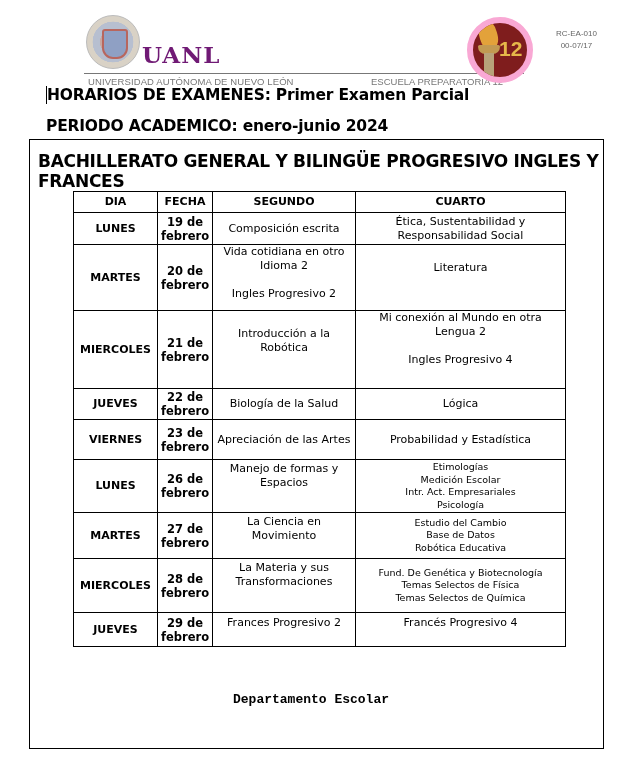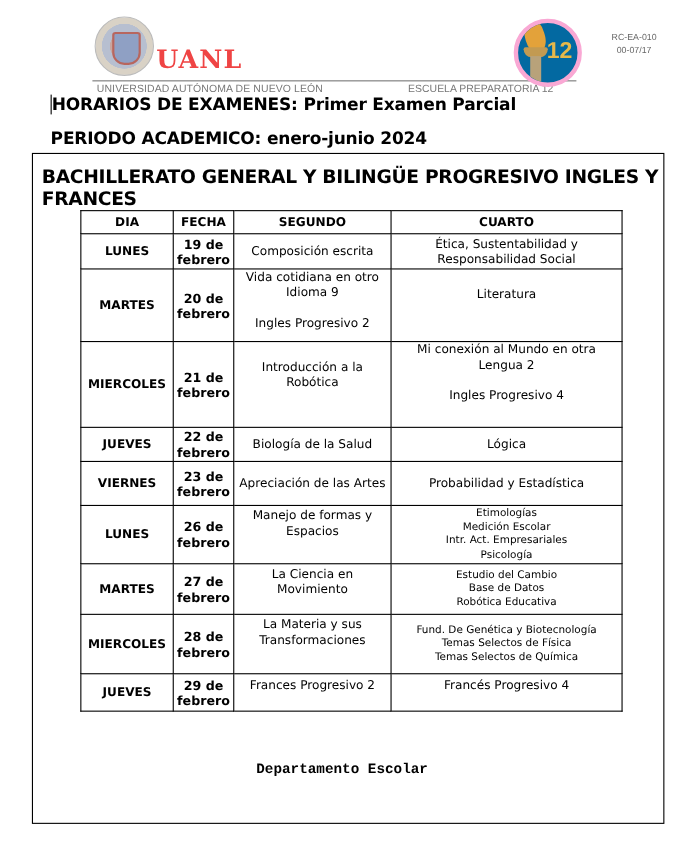--- a/index.html
+++ b/index.html
@@ -1,24 +1,24 @@
 <!DOCTYPE html>
 <html><head>
 <meta charset="utf-8">
 <style>
   html,body{margin:0;padding:0;background:#fff;}
   body{width:632px;height:775px;position:relative;overflow:hidden;font-family:"DejaVu Sans",sans-serif;color:#000;}
   .abs{position:absolute;}
   .seal{left:86px;top:15px;width:52px;height:52px;border-radius:50%;background:radial-gradient(circle,#c8a6a0 0 35%,#b7bfd0 36% 55%,#d9d2c6 56% 100%);border:1px solid #bbb;}
   .seal-inner{position:absolute;left:15px;top:13px;width:22px;height:26px;border-radius:3px 3px 11px 11px;background:#8fa0c4;border:2px solid #b8665e;}
-  .uanl{left:142px;top:41px;font-family:"DejaVu Serif",serif;font-weight:bold;font-size:23px;color:#ef4444;letter-spacing:1px;}
+  .uanl{left:142px;top:41px;font-family:"DejaVu Serif",serif;font-weight:bold;font-size:23px;color:#701a75;letter-spacing:1px;}
   .hline{left:84px;top:73px;width:440px;height:1px;background:#777;}
   .univ{left:88px;top:76px;font-family:"Liberation Sans",sans-serif;font-size:9.5px;color:#777;letter-spacing:0.1px;}
   .prepa{left:371px;top:76px;font-family:"Liberation Sans",sans-serif;font-size:9.5px;color:#777;}
-  .torch{left:467px;top:17px;width:54px;height:54px;border-radius:50%;background:#0369a1;overflow:hidden;border:4px solid #f9a8d4;}
+  .torch{left:467px;top:17px;width:54px;height:54px;border-radius:50%;background:#7f1d1d;overflow:hidden;border:6px solid #f9a8d4;}
   .torch .flame{position:absolute;left:6px;top:-4px;width:18px;height:30px;background:#e3a23a;border-radius:50% 50% 40% 40%;transform:rotate(-15deg);}
   .torch .cup{position:absolute;left:5px;top:22px;width:22px;height:9px;background:#c29a52;border-radius:2px 2px 8px 8px;}
   .torch .stem{position:absolute;left:11px;top:30px;width:10px;height:26px;background:#b8a27a;}
   .torch .num{position:absolute;left:26px;top:14px;font-family:"Liberation Sans",sans-serif;font-weight:bold;font-size:21px;color:#e6b84a;}
   .code{left:556px;top:28px;font-family:"Liberation Sans",sans-serif;font-size:8px;color:#666;line-height:12px;text-align:center;}
   .title{left:46px;font-family:"DejaVu Sans",sans-serif;font-weight:bold;font-size:15.5px;letter-spacing:-0.2px;}
   .t1{top:86px;border-left:1px solid #000;padding-left:0;}
   .t2{top:117px;}
   .frame{left:29px;top:139px;width:573px;height:608px;border:1px solid #000;}
   .sub{left:38px;top:151px;font-family:"DejaVu Sans",sans-serif;font-weight:bold;font-size:17px;letter-spacing:-0.3px;}
@@ -78,21 +78,21 @@
     <td class="day">LUNES</td>
     <td class="date">19 de febrero</td>
     <td><span>Composición escrita</span></td>
     <td><span>Ética, Sustentabilidad y Responsabilidad Social</span></td>
   </tr>
 
   <tr style="height:66px">
     <td class="day">MARTES</td>
     <td class="date">20 de febrero</td>
     <td class="top">
-          <div>Vida cotidiana en otro Idioma 9</div>
+          <div>Vida cotidiana en otro Idioma 2</div>
           <span class="gap"></span>
           <div>Ingles Progresivo 2</div>
         </td>
     <td class="top" style="padding-top:16px">
           <div>Literatura</div>
         </td>
   </tr>
 
   <tr style="height:78px">
     <td class="day">MIERCOLES</td>

